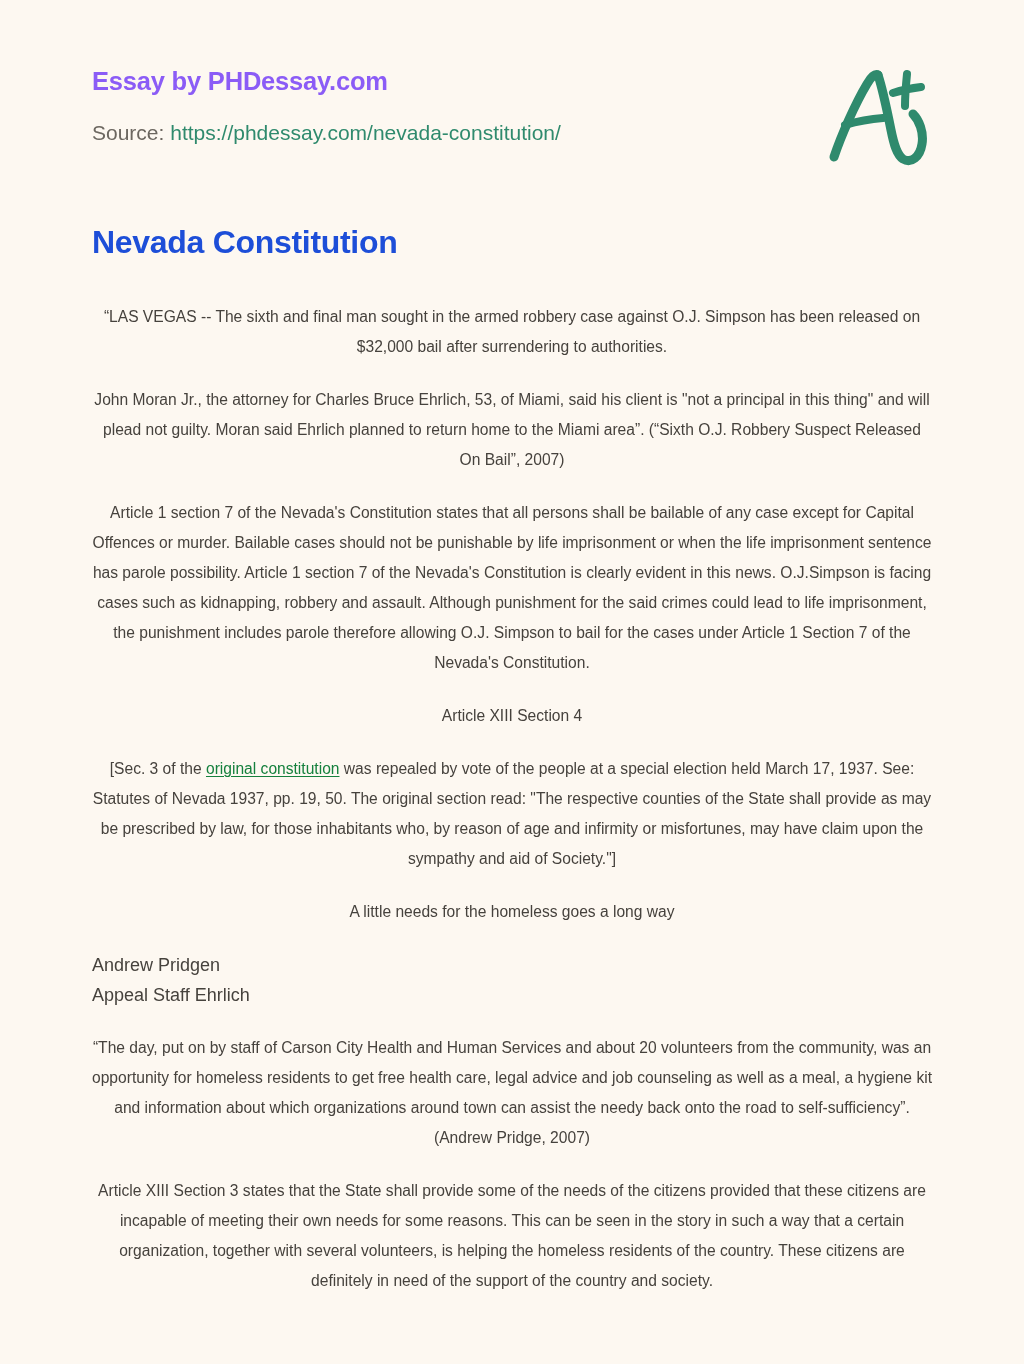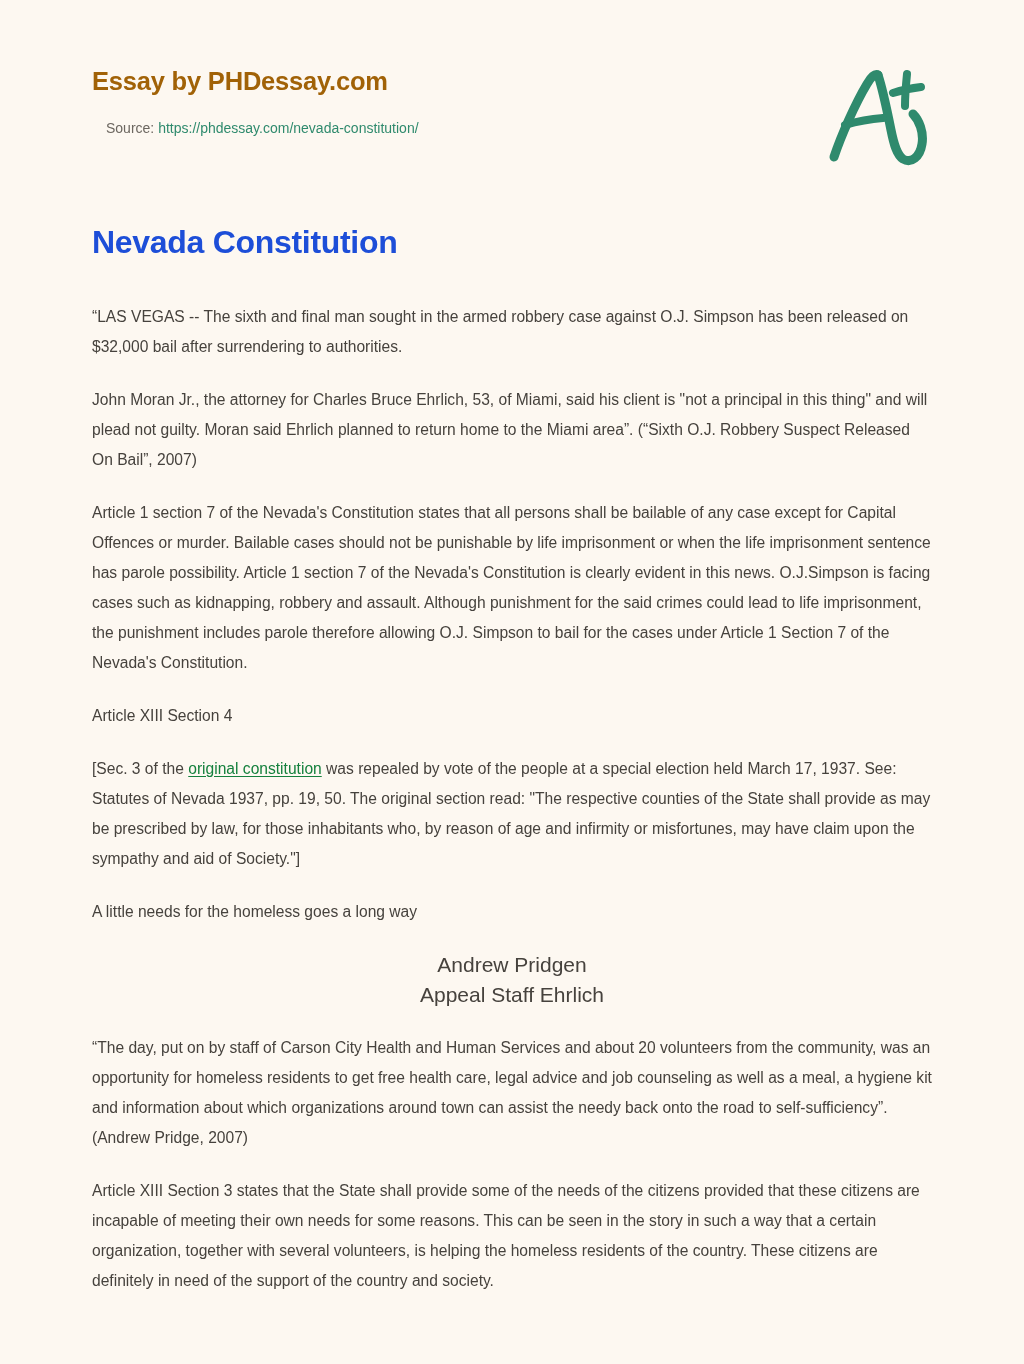--- a/index.html
+++ b/index.html
@@ -33,30 +33,29 @@
     padding: 66px 72px 0 92px;
   }
   .masthead-left {
     display: flex;
     flex-direction: column;
   }
   .brand-line {
     font-size: 25.5px;
     font-weight: bold;
     letter-spacing: -0.2px;
-    color: #a16207;
+    color: #8b5cf6;
     line-height: 1.2;
   }
   .source-line {
     margin-top: 22px;
-    font-size: 14px;
+    font-size: 21px;
     color: #6c6760;
     line-height: 1.3;
     white-space: nowrap;
-    margin-left: 14px;
   }
   .source-label { color: #6c6760; }
   .source-url {
     color: #2f8a6d;
     text-decoration: none;
   }
 
   .logo-wrap {
     width: 130px;
     height: 110px;
@@ -83,30 +82,29 @@
   .article {
     padding: 0 92px 40px 92px;
     margin-top: 40px;
   }
   .para {
     font-size: 15.6px;
     line-height: 30px;
     color: #46423d;
     margin: 0 0 23px 0;
     max-width: 848px;
-    text-align: left;
+    text-align: center;
   }
   .para:last-child { margin-bottom: 0; }
 
   .byline-block {
-    font-size: 21px;
+    font-size: 18px;
     line-height: 30px;
     color: #46423d;
     margin: 0 0 23px 0;
-    text-align: center;
   }
   .byline-block .ln { display: block; }
 
   .inline-link {
     color: #15803d;
     text-decoration: underline;
     text-underline-offset: 2px;
   }
 </style>
 </head>

